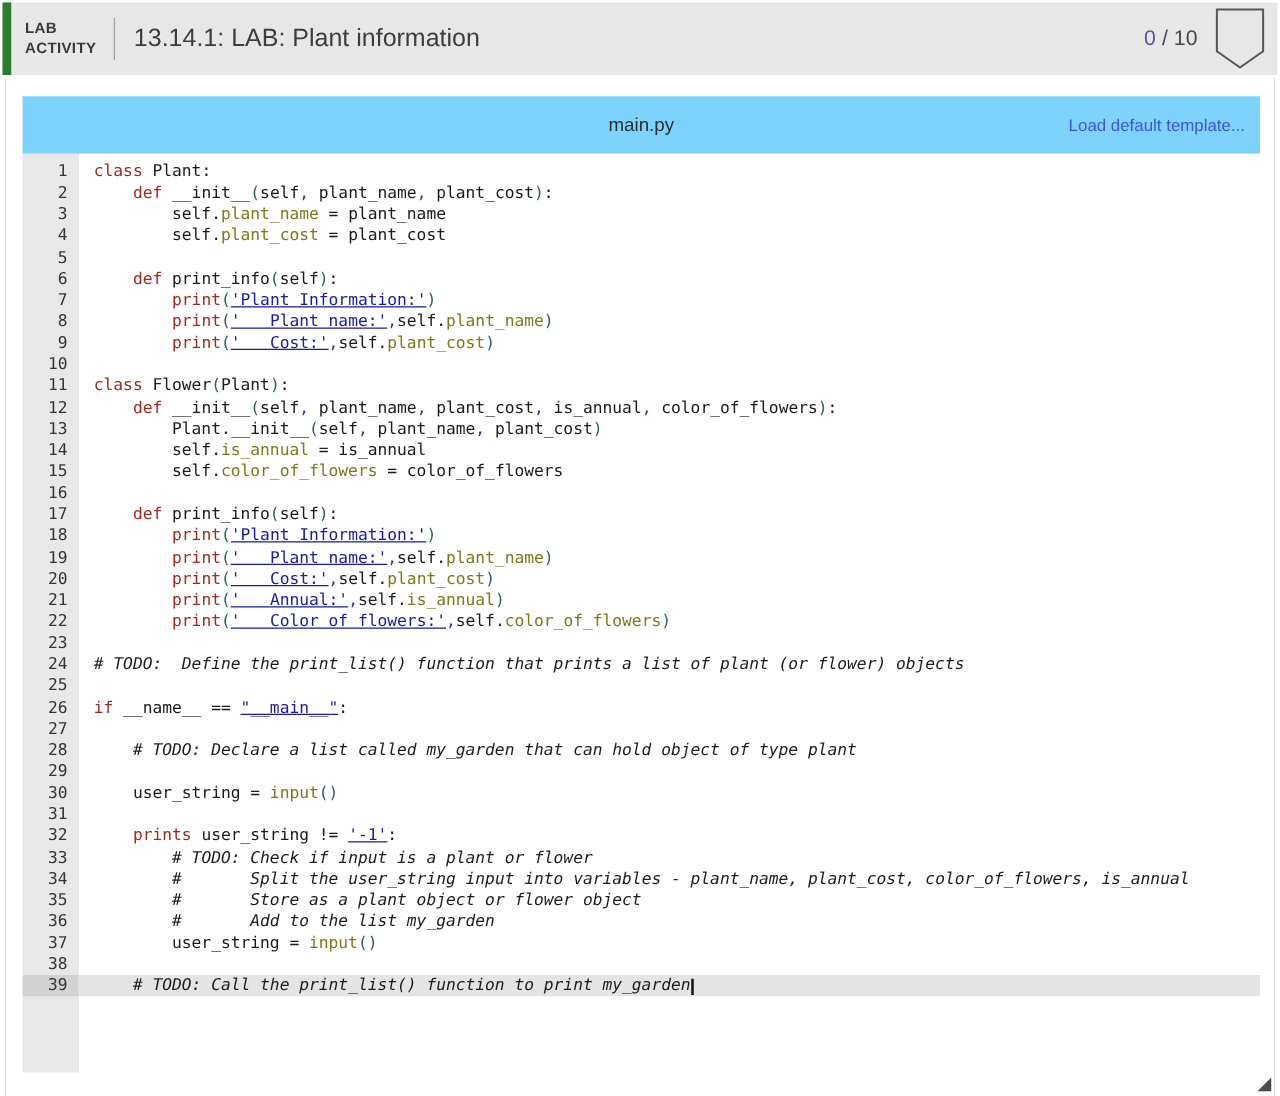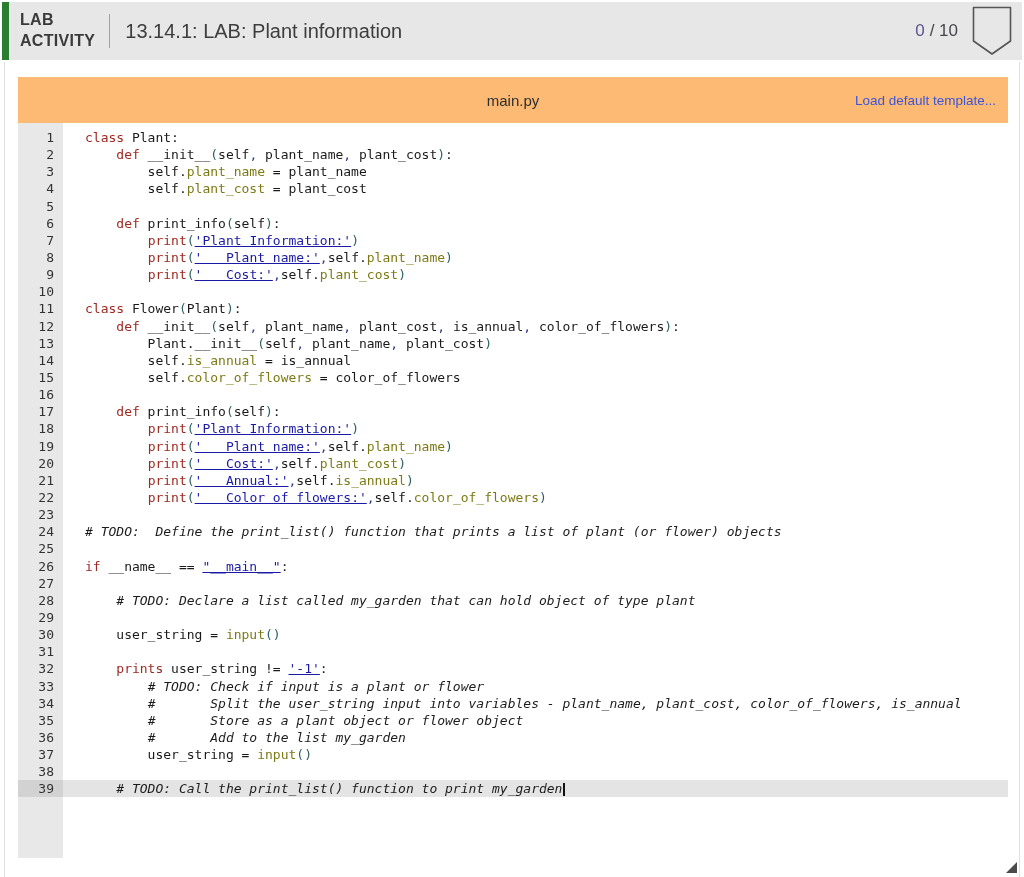--- a/index.html
+++ b/index.html
@@ -8,43 +8,43 @@
     font-family:"Liberation Sans",sans-serif;overflow:hidden;
   }
   
   .frame{position:absolute;left:4px;right:4px;top:62px;bottom:0;
     border-left:1px solid #e0e0e0;border-right:1px solid #e0e0e0;pointer-events:none;}
 
   
   .top-header{position:absolute;left:2px;top:2px;right:2px;height:58px;
     background:#e7e7e7;display:flex;align-items:center;}
   .accent{width:7px;align-self:stretch;background:#2b7d2f;}
-  .badge{margin-left:11px;font-size:16px;font-weight:bold;color:#3a3a3a;
+  .badge{margin-left:11px;font-size:12px;font-weight:bold;color:#3a3a3a;
     line-height:1.3;letter-spacing:.3px;}
   .hdr-divider{width:1px;height:34px;background:#a0a0a0;margin:0 15px 0 14px;}
   .hdr-title{font-size:20px;color:#3d3d3d;}
   .score{margin-left:auto;font-size:17px;color:#46464e;display:flex;align-items:center;gap:5px;}
   .score-earned{color:#5c5390;}
   .banner-icon{margin:0 10px 0 14px;display:block;}
 
   
   .panel{position:absolute;left:18px;top:77px;width:990px;height:781px;background:#ffffff;}
-  .panel-head{height:46px;background:#fdba74;position:relative;
+  .panel-head{height:46px;background:#7dd3fc;position:relative;
     display:flex;align-items:center;justify-content:center;}
   .filename{font-size:15px;color:#2e2e2e;font-weight:500;}
   .load-link{position:absolute;right:12px;top:50%;transform:translateY(-50%);
     color:#3c55d8;font-size:13.5px;cursor:pointer;text-decoration:none;}
 
   .code-area{position:absolute;top:46px;left:0;right:0;bottom:0;overflow:hidden;
     background:linear-gradient(to right,#e8e8e8 45px,#ffffff 45px);padding-top:6px;cursor:text;}
   .code-line{display:flex;font-family:"DejaVu Sans Mono",monospace;
     font-size:13px;line-height:17.15px;height:17.15px;}
   .num{flex:0 0 45px;text-align:right;padding-right:9px;box-sizing:border-box;
     color:#333333;user-select:none;}
-  .code-text{flex:1;white-space:pre;padding-left:22px;color:#1a1a1a;}
+  .code-text{flex:1;white-space:pre;padding-left:12px;color:#1a1a1a;}
   .code-line.active .num{background:#d2d2d2;}
   .code-line.active .code-text{background:#e4e4e4;}
   .cursor{display:inline-block;width:2px;height:13px;background:#111;
     vertical-align:text-bottom;margin-left:1px;}
 
   
   .tk-k{color:#a02a22;}               
   .tk-s{color:#1a1aa6;text-decoration:underline;}               
   .tk-b{color:#7d7a16;}               
   .tk-p{color:#2e5f62;}               

